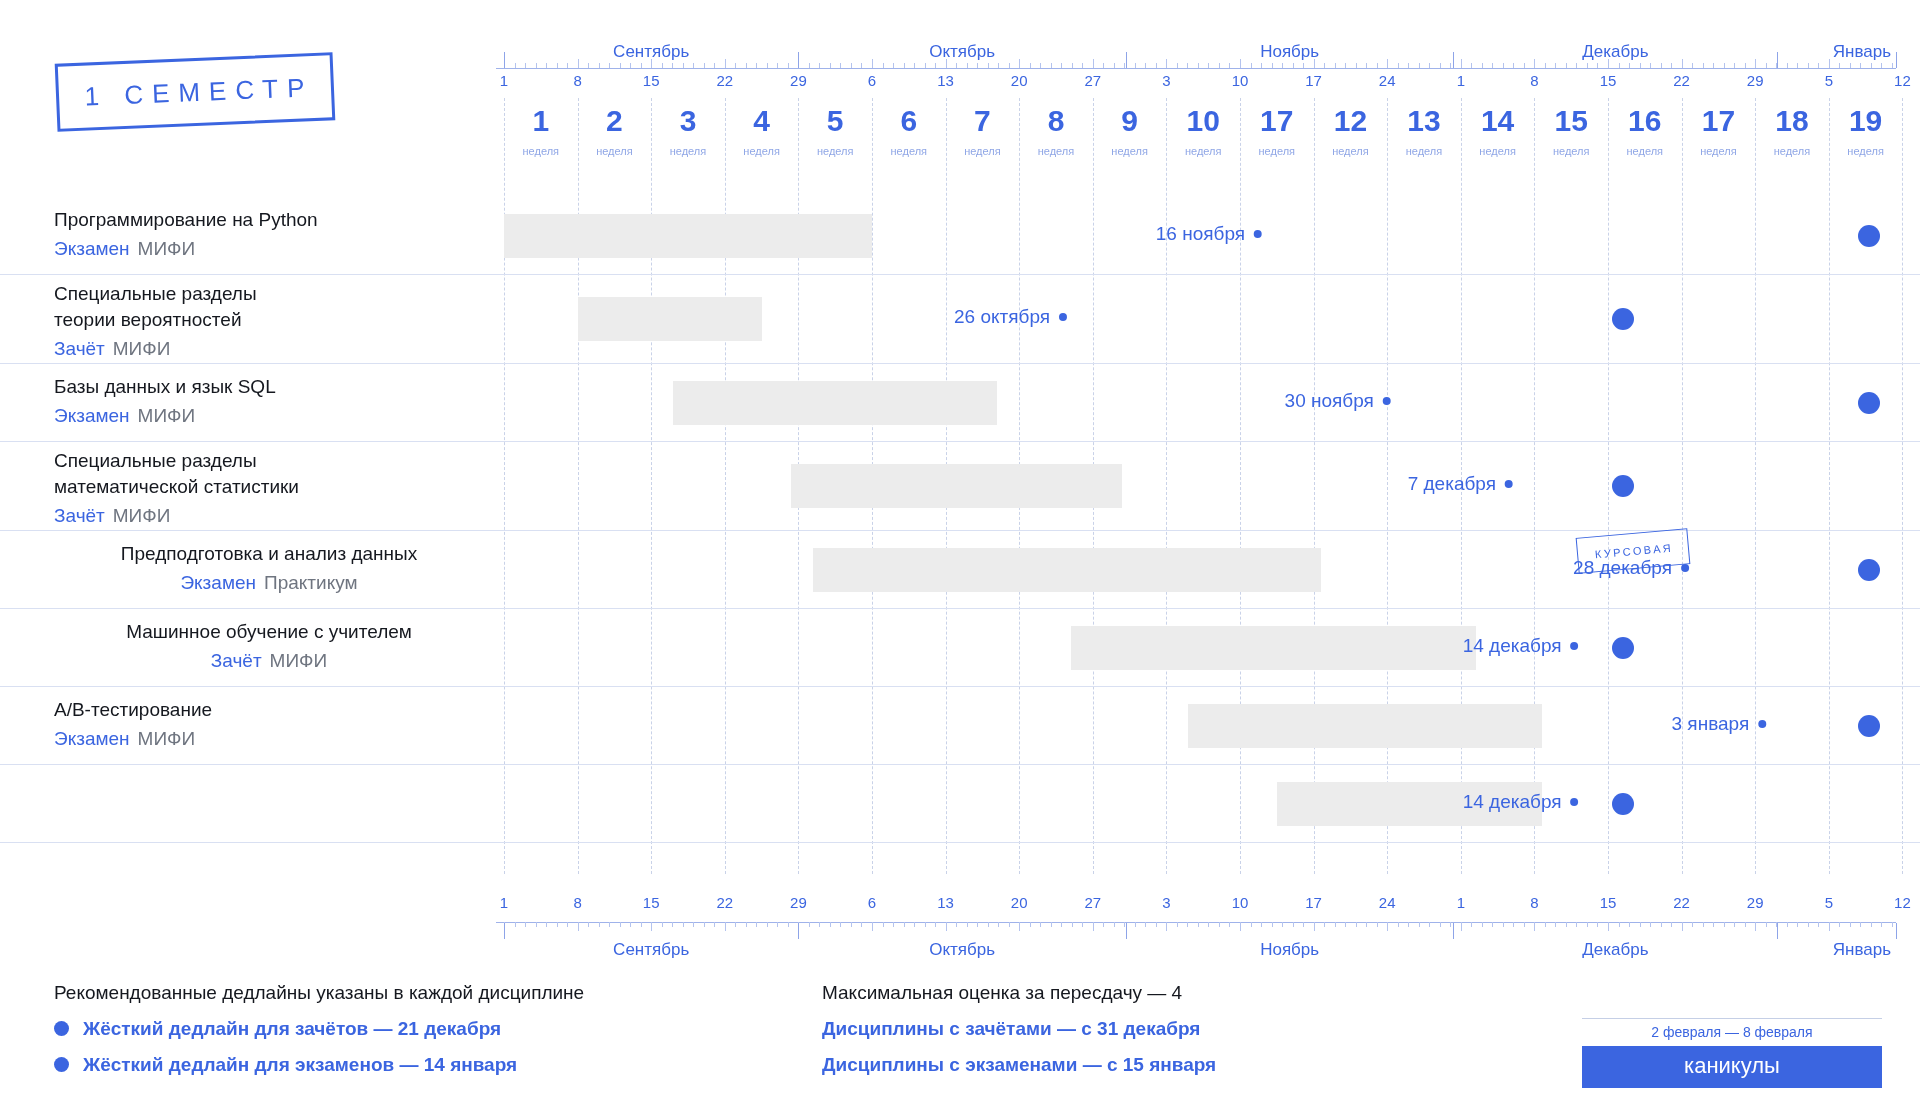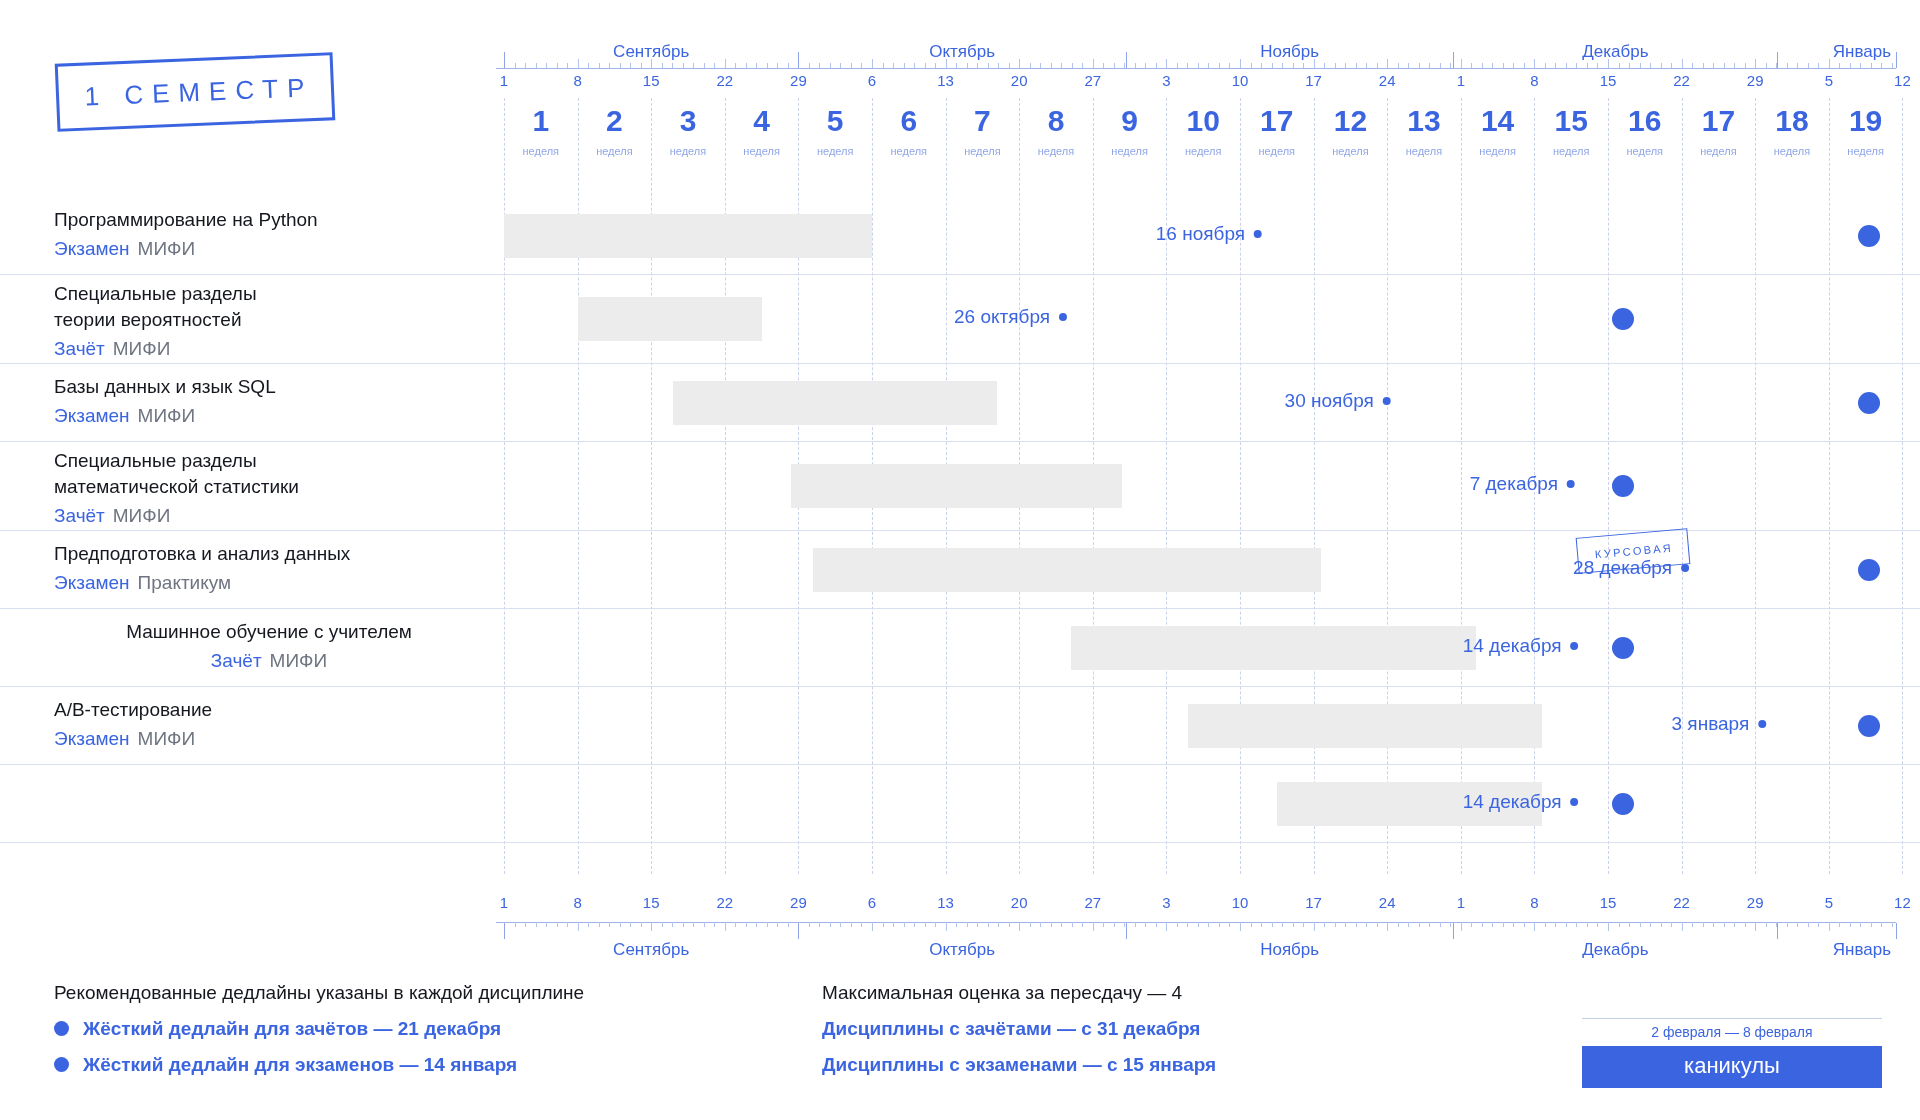--- a/index.html
+++ b/index.html
@@ -487,28 +487,28 @@
           <span class="smalldot"></span>
         </div>
         <div class="hard-dot" style="left: 1869.28px; top: 39px;"></div>
       </div>
       <div class="row" style="top: 442px; height: 89px;">
         <div class="row-label" style="top: 6px;">
           <div class="course-title">Специальные разделы<br>математической статистики</div>
           <div class="course-meta"><span class="course-type">Зачёт</span><span class="course-org">МИФИ</span></div>
         </div>
         <div class="bar" style="left: 791.04px; width: 331.2px; top: 22px;"></div>
-        <div class="deadline" style="left: 1575px; top: 31px; justify-content: center;">
+        <div class="deadline" style="left: 1513px; top: 31px; justify-content: center;">
           <span>7 декабря</span>
           <span class="smalldot"></span>
         </div>
         <div class="hard-dot" style="left: 1622.72px; top: 44px;"></div>
       </div>
       <div class="row" style="top: 531px; height: 78px;">
-        <div class="row-label" style="top: 10px;">
+        <div class="row-label" style="top: 10px; text-align: center;">
           <div class="course-title">Предподготовка и анализ данных</div>
           <div class="course-meta"><span class="course-type">Экзамен</span><span class="course-org">Практикум</span></div>
         </div>
         <div class="bar" style="left: 813.12px; width: 507.84px; top: 17px;"></div>
         <div class="deadline" style="left: 1688.96px; top: 26px;">
           <span>28 декабря</span>
           <span class="smalldot"></span>
         </div>
         <div class="hard-dot" style="left: 1869.28px; top: 39px;"></div>
         <div class="stamp-course" style="left: 1576.96px; top: 2px;">

